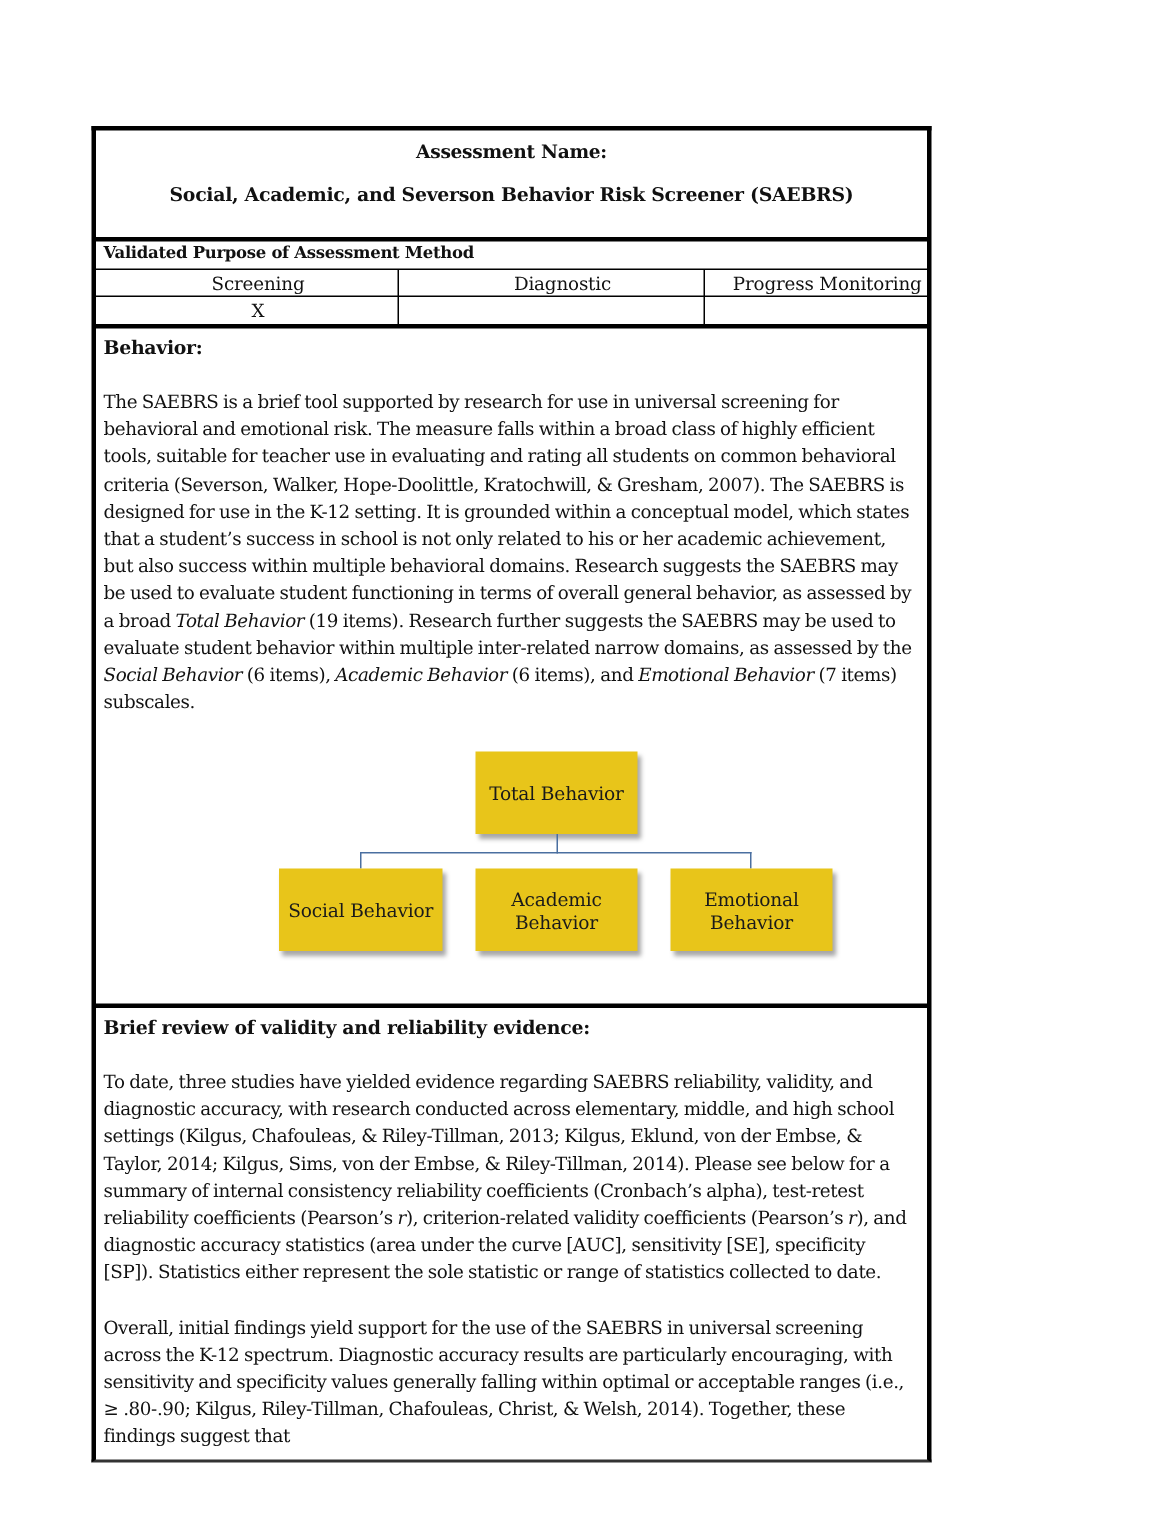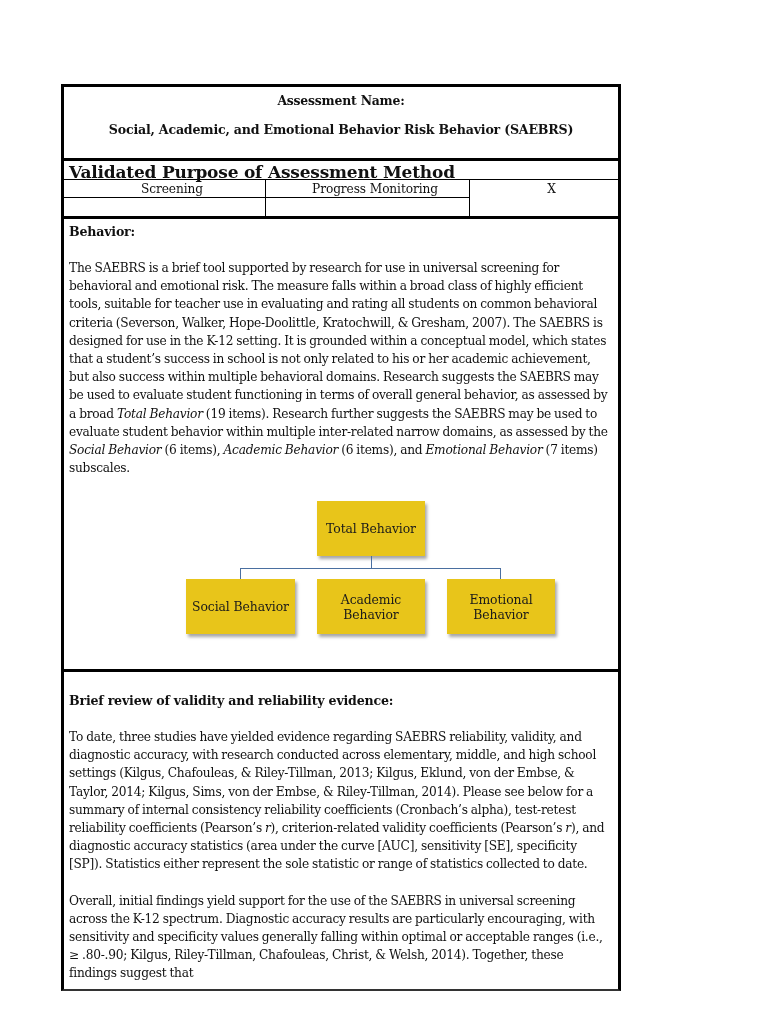--- a/index.html
+++ b/index.html
@@ -14,56 +14,57 @@
     border-bottom: 2px solid #333;
     box-sizing: border-box;
   }
   .sec { border-bottom: 3px solid #000; box-sizing: border-box; }
   .sec:last-child { border-bottom: none; }
 
   .title-block { text-align: center; padding: 4px 6px 0 6px; height: 74px; font-weight: bold; font-size: 12.4px; letter-spacing: -0.2px; }
   .title-block .lbl { margin-top: 2px; }
   .title-block .name { margin-top: 14px; font-size: 12.6px; }
 
-  .purpose-head { font-weight: bold; font-size: 17px; padding: 1px 5px 0 5px; height: 17px; border-bottom: 1px solid #000; letter-spacing: -0.2px; }
+  .purpose-head { font-weight: bold; font-size: 11px; padding: 1px 5px 0 5px; height: 17px; border-bottom: 1px solid #000; letter-spacing: -0.2px; }
   .grid { display: grid; grid-template-columns: 202px 204px 1fr; }
   .grid > div { font-size: 12.2px; text-align: center; height: 18px; line-height: 18px; border-right: 1px solid #000; box-sizing: border-box; letter-spacing: -0.1px; padding-left: 15px; }
   .grid > div:nth-child(3n) { border-right: none; }
   .grid .hdr { border-bottom: 1px solid #000; }
 
   .body-sec { padding: 4px 5px 6px 5px; font-size: 12.2px; line-height: 18.2px; letter-spacing: -0.25px; }
   .body-sec h3 { font-size: 12.6px; font-weight: bold; margin: 0; line-height: 18px; letter-spacing: -0.2px; }
   .body-sec p { margin: 18px 0 0 0; word-spacing: -0.5px; }
   .body-sec i { font-style: italic; }
 
   .diagram { position: relative; height: 205px; margin-top: 8px; }
   .box {
     position: absolute; background: #e8c51a; box-shadow: 2px 3px 3px rgba(0,0,0,0.35);
     display: flex; align-items: center; justify-content: center; text-align: center;
     font-size: 12.4px; line-height: 15px; color: #1a1a1a; letter-spacing: -0.1px;
   }
   .conn { position: absolute; background: #4a6fa0; }
 
   .overview-sec { height: 453px; }
-  .review-sec { padding-top: 20px; }
+  .review-sec { padding-top: 4px; }
 </style>
 </head>
 <body>
 
 <div class="page">
 
   <div class="sec title-block">
     <div class="lbl">Assessment Name:</div>
-    <div class="name">Social, Academic, and Emotional Behavior Risk Behavior (SAEBRS)</div>
+    <div class="name">Social, Academic, and Severson Behavior Risk Screener (SAEBRS)</div>
   </div>
 
   <div class="sec">
     <div class="purpose-head">Validated Purpose of Assessment Method</div>
     <div class="grid">
       <div class="hdr">Screening</div>
+      <div class="hdr">Diagnostic</div>
       <div class="hdr">Progress Monitoring</div>
       <div>X</div>
       <div></div>
       <div></div>
     </div>
   </div>
 
   <div class="sec body-sec overview-sec">
     <h3>Behavior:</h3>
     <p><span>The SAEBRS is a brief tool supported by research for use in universal screening for behavioral and emotional risk. The measure falls within a broad class of highly efficient tools, suitable for teacher use in evaluating and rating all students on common behavioral criteria (Severson, Walker, Hope-Doolittle, Kratochwill, &amp; Gresham, 2007). The SAEBRS is designed for use in the K-12 setting. It is grounded within a conceptual model, which states that a student’s success in school is not only related to his or her academic achievement, but also success within multiple behavioral domains. Research suggests the SAEBRS may be used to evaluate student functioning in terms of overall general behavior, as assessed by a broad </span><i>Total Behavior</i><span> (19 items). Research further suggests the SAEBRS may be used to evaluate student behavior within multiple inter-related narrow domains, as assessed by the </span><i>Social Behavior</i><span> (6 items), </span><i>Academic Behavior</i><span> (6 items), and </span><i>Emotional Behavior</i><span> (7 items) subscales.</span></p>

